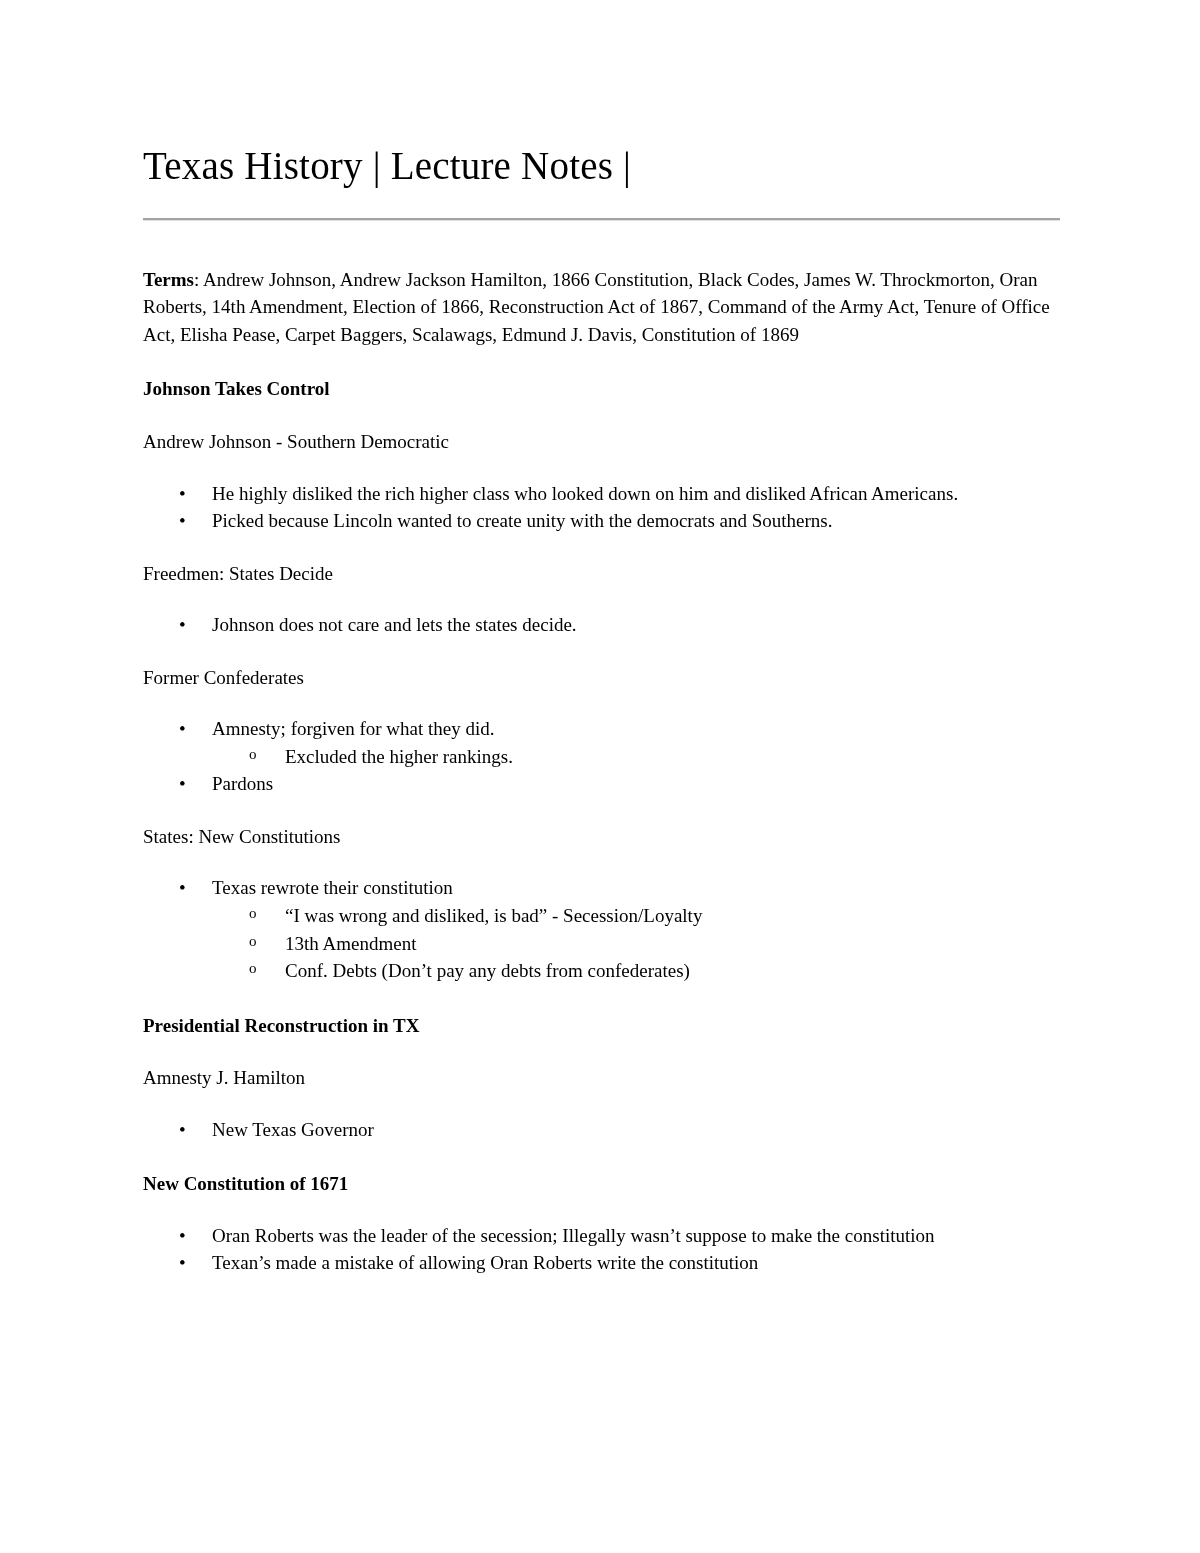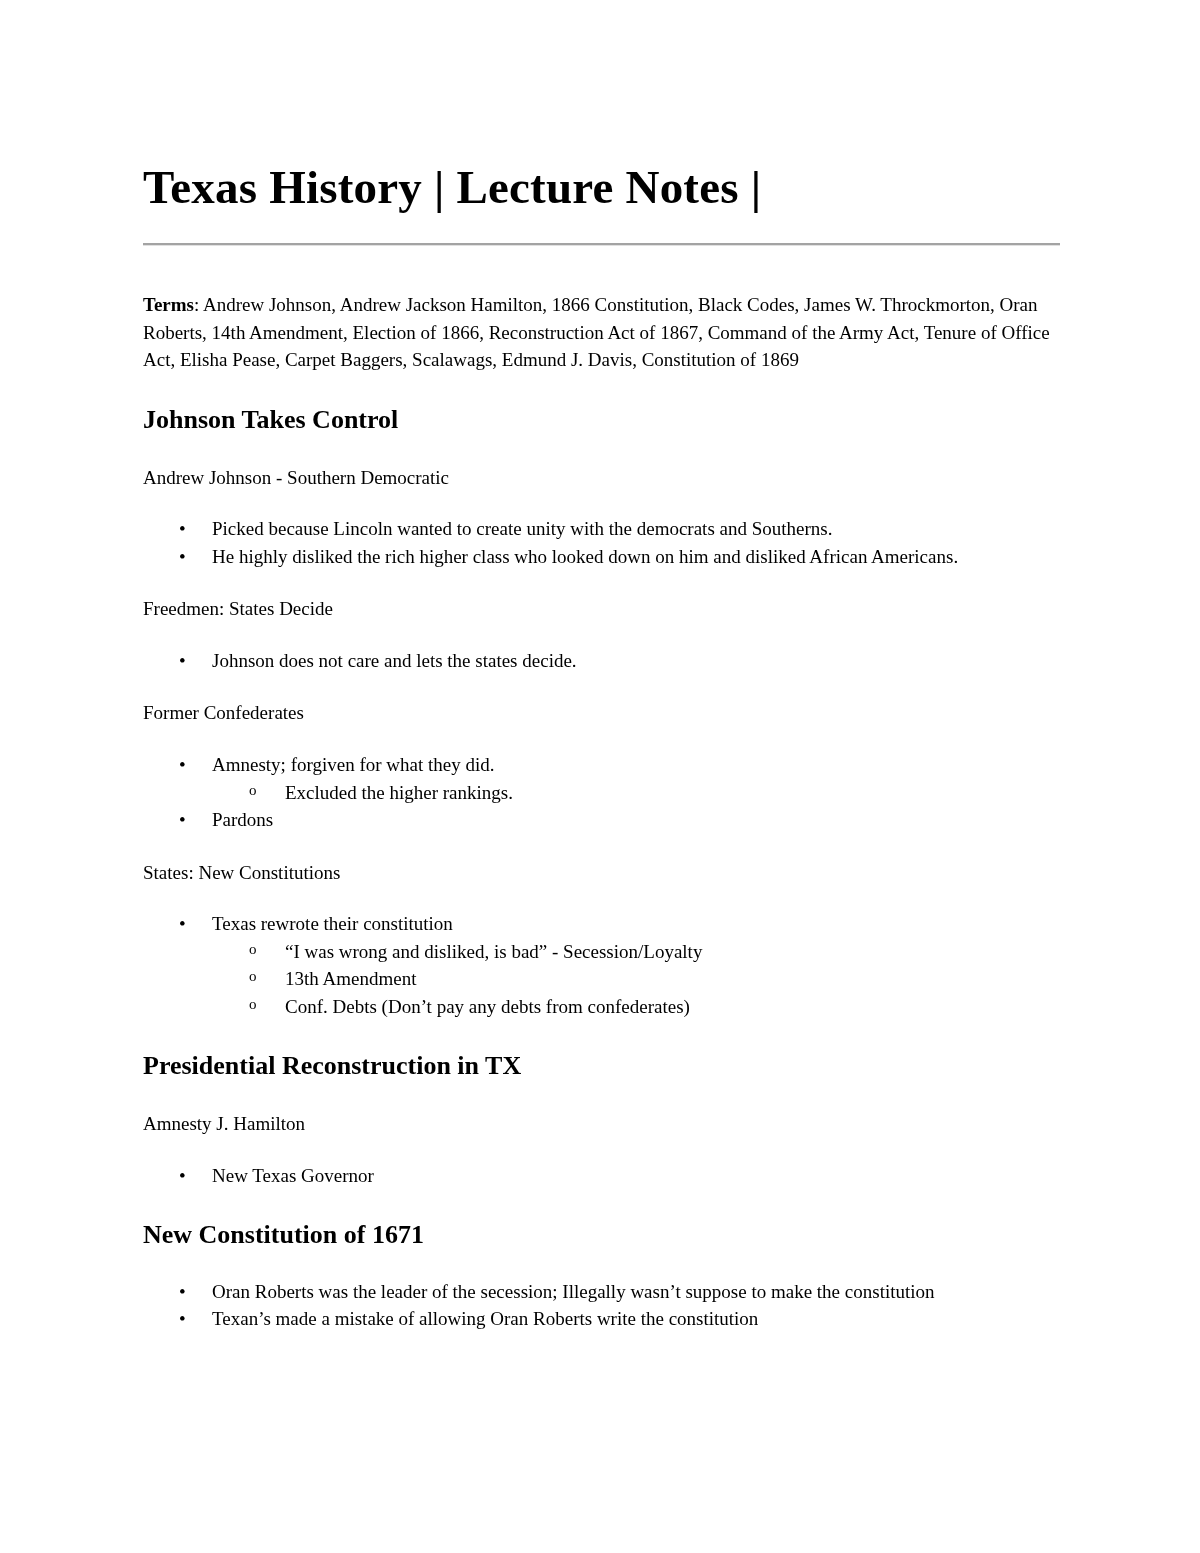--- a/index.html
+++ b/index.html
@@ -11,44 +11,44 @@
     width: 1200px;
     min-height: 1553px;
     box-sizing: border-box;
     font-family: "Liberation Serif", serif;
     color: #000000;
     padding: 143px 140px 60px 143px;
     font-size: 19px;
     line-height: 1.45;
   }
   .doc-title {
-    font-size: 47px;
-    font-weight: bold;
+    font-size: 39px;
+    font-weight: normal;
     line-height: 1.2;
-    margin: 16px 0 28px 0;
+    margin: 0 0 28px 0;
     letter-spacing: 0.2px;
   }
   .title-divider {
     border: none;
     border-top: 2px solid #a3a3a3;
     box-shadow: 0 1px 0 #e0e0e0;
     margin: 0 0 46px 0;
     width: 100%;
   }
   p.body-para {
     margin: 25px 0 0 0;
   }
   p.body-para.first {
     margin-top: 7px;
   }
   .bold-lead {
     font-weight: bold;
   }
   h2.section-heading {
-    font-size: 26px;
+    font-size: 19px;
     font-weight: bold;
     margin: 27px 0 0 0;
     line-height: 1.45;
   }
   ul.note-list {
     list-style: none;
     margin: 24px 0 0 0;
     padding: 0;
   }
   ul.note-list li {
@@ -82,22 +82,22 @@
 
 <hr class="title-divider">
 
 <p class="body-para first"><span class="bold-lead">Terms</span><span>: Andrew Johnson, Andrew Jackson Hamilton, 1866 Constitution, Black Codes, James W. Throckmorton, Oran Roberts, 14th Amendment, Election of 1866, Reconstruction Act of 1867, Command of the Army Act, Tenure of Office Act, Elisha Pease, Carpet Baggers, Scalawags, Edmund J. Davis, Constitution of 1869</span></p>
 
 <h2 class="section-heading">Johnson Takes Control</h2>
 
 <p class="body-para">Andrew Johnson - Southern Democratic</p>
 
 <ul class="note-list">
+  <li class="l1">He highly disliked the rich higher class who looked down on him and disliked African Americans.</li>
   <li class="l1">Picked because Lincoln wanted to create unity with the democrats and Southerns.</li>
-  <li class="l1">He highly disliked the rich higher class who looked down on him and disliked African Americans.</li>
 </ul>
 
 <p class="body-para">Freedmen: States Decide</p>
 
 <ul class="note-list">
   <li class="l1">Johnson does not care and lets the states decide.</li>
 </ul>
 
 <p class="body-para">Former Confederates</p>
 

